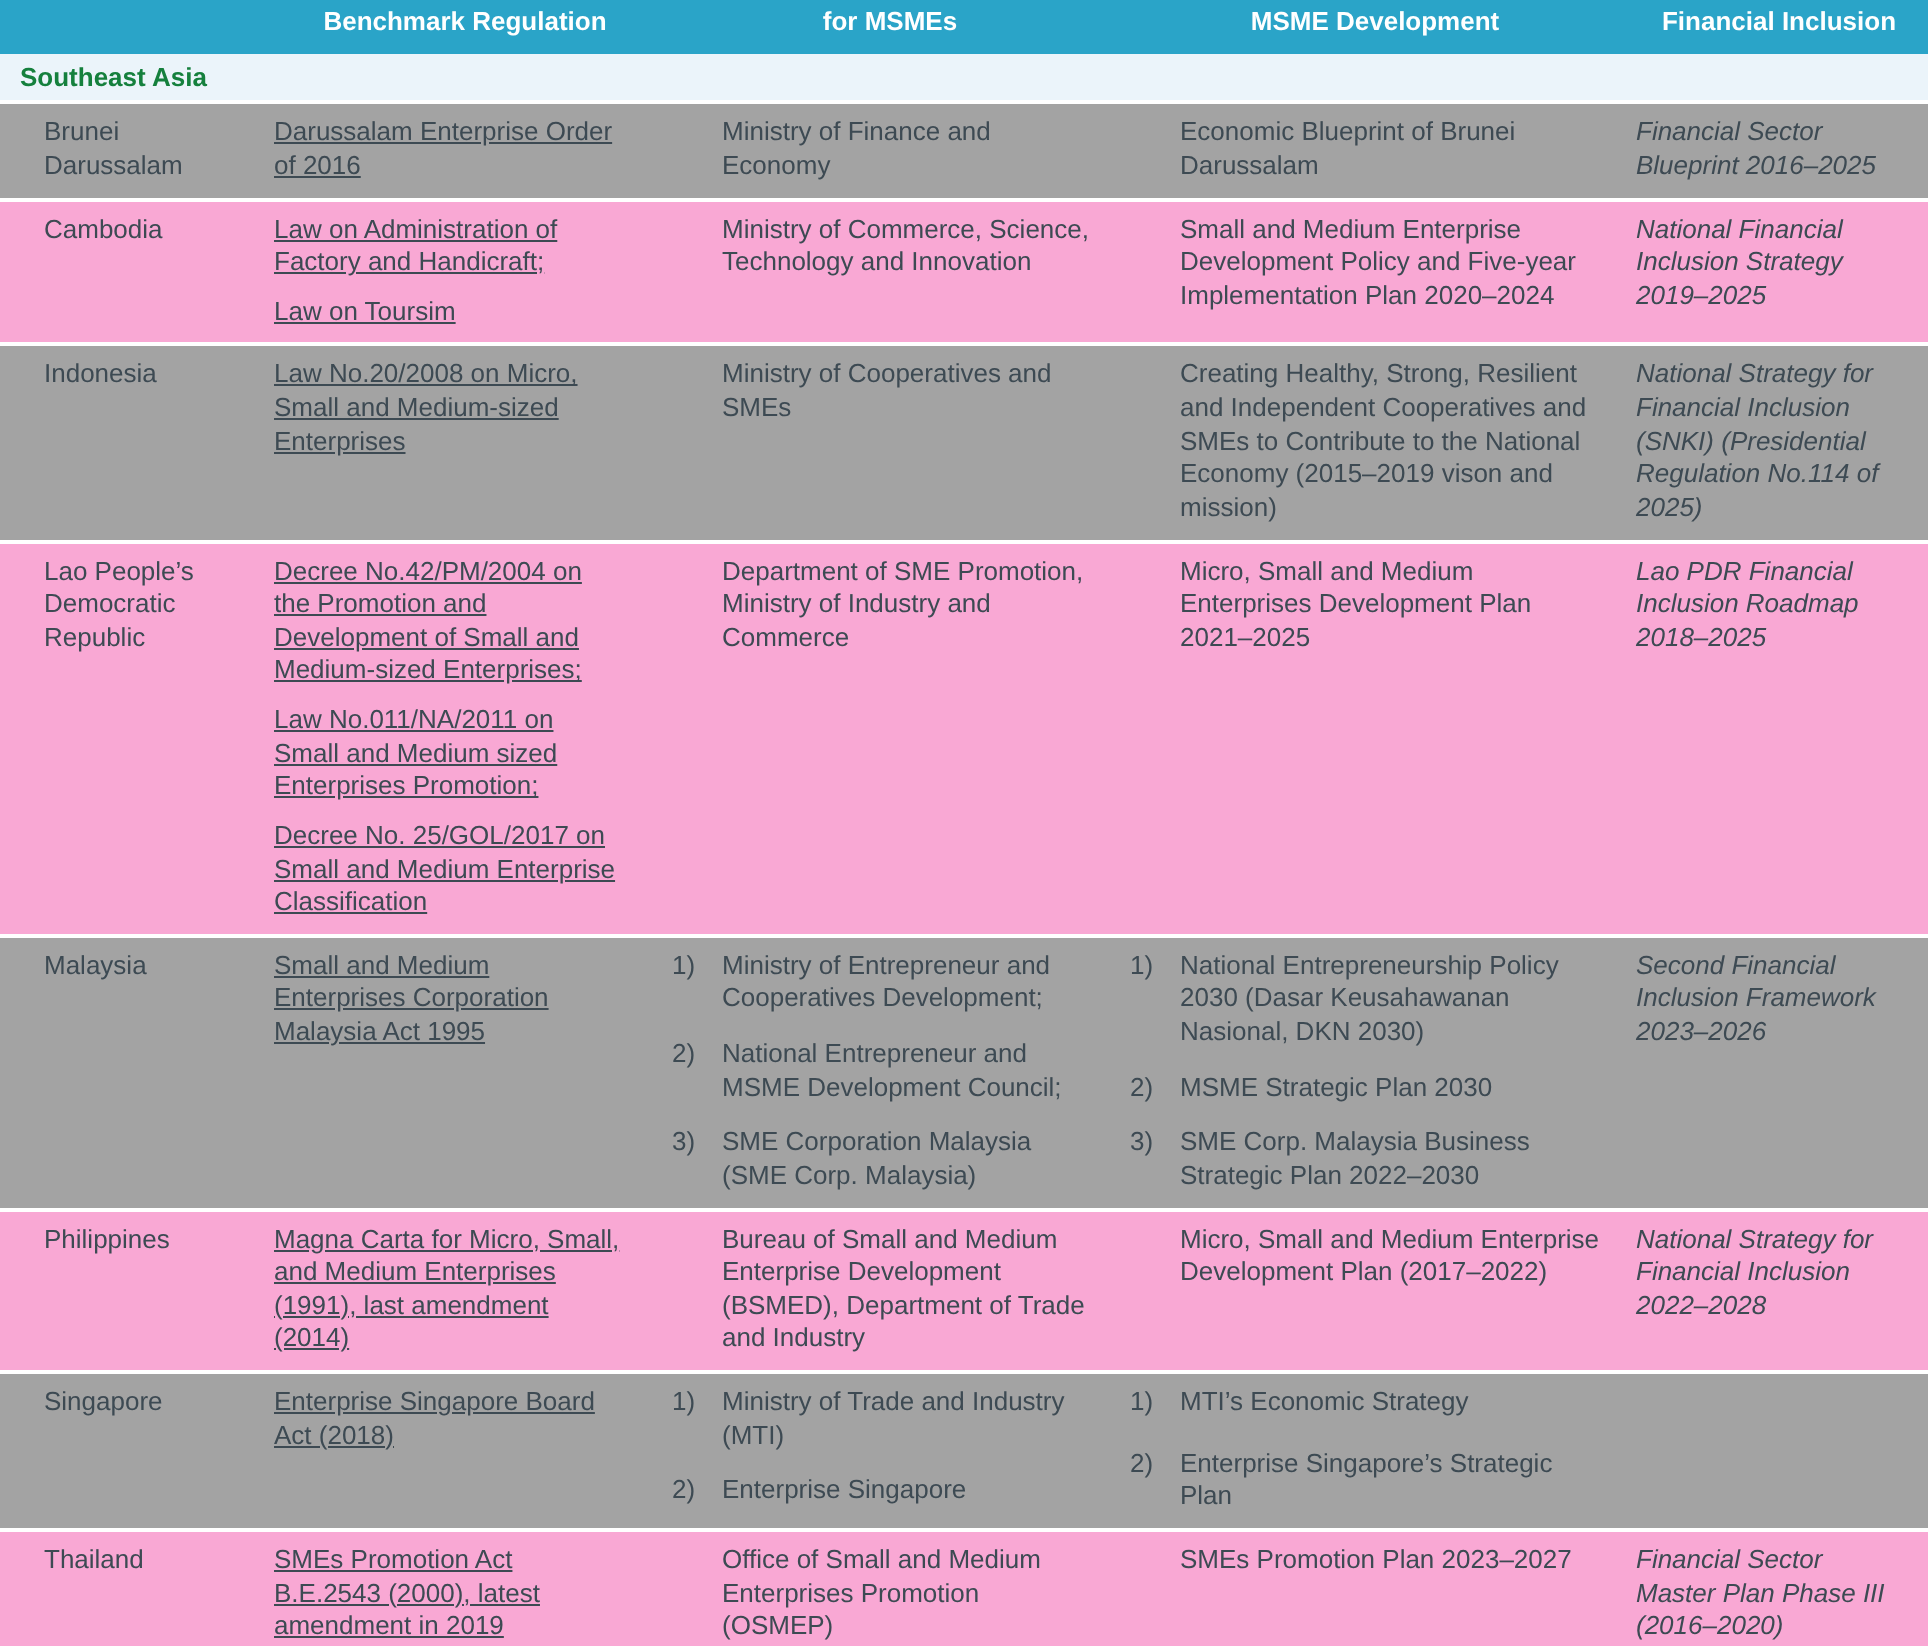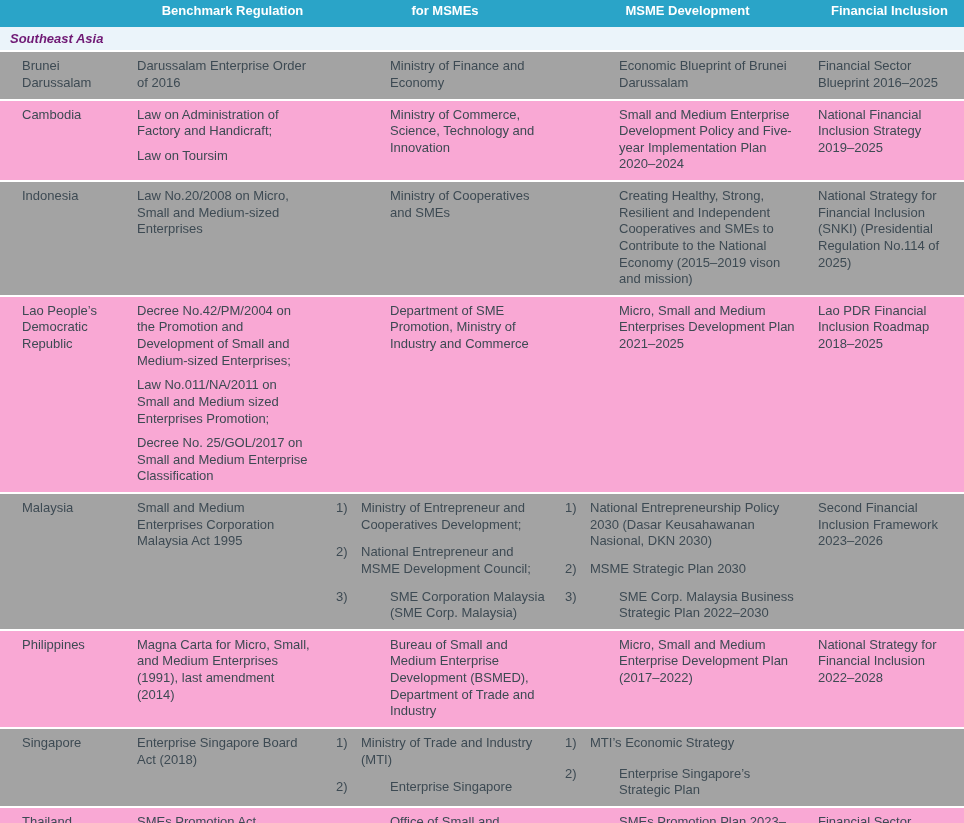--- a/index.html
+++ b/index.html
@@ -26,38 +26,37 @@
     font-size: 13px;
   }
   thead tr.h1 th { padding: 7px 4px 0; vertical-align: bottom; }
   thead tr.h2 th { padding: 3px 4px 7px; vertical-align: bottom; }
   tbody tr { vertical-align: top; border-bottom: 2px solid #ffffff; }
   tbody tr.light { background: #a3a3a3; }
   tbody tr.dark  { background: #f9a8d4; }
   tr.section-row { background: #ebf4fa; }
   td.section-cell {
     font-weight: bold;
-    color: #701a75;
+    color: #15803d;
     padding: 4px 8px 3px 10px;
-    font-style: italic;
   }
   td { padding: 6px 10px 7px 8px; vertical-align: top; }
   td.country-cell   { padding-left: 22px; padding-right: 6px; }
-  td.benchmark-cell { padding-left: 2px;  padding-right: 20px; }
+  td.benchmark-cell { padding-left: 2px;  padding-right: 20px; text-decoration: underline; }
   td.focal-cell     { padding-left: 6px;  padding-right: 14px; }
   td.msme-cell      { padding-left: 5px;  padding-right: 14px; }
-  td.financial-cell { padding-left: 3px;  padding-right: 20px; }
+  td.financial-cell { padding-left: 3px;  padding-right: 20px; font-style: italic; }
   .para { margin: 0 0 8px 0; }
   .para:last-child { margin-bottom: 0; }
   .item {
     display: grid;
     grid-template-columns: 25px 1fr;
     margin: 0 0 11px 0;
   }
-  .item:last-child { margin-bottom: 0; gap: 29px; }
+  .item:last-child { margin-bottom: 0; }
   .item .num { display: block; }
   .item .txt { display: block; }
 </style>
 </head>
 <body>
 
 <table class="reg-table">
   <colgroup>
     <col style="width:135px">
       <col style="width:195px">

